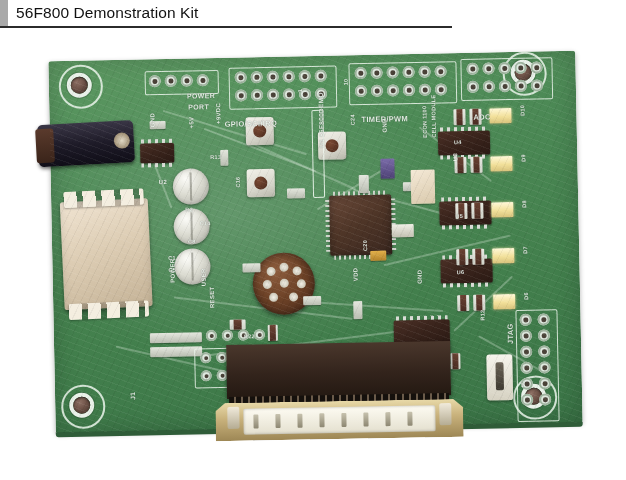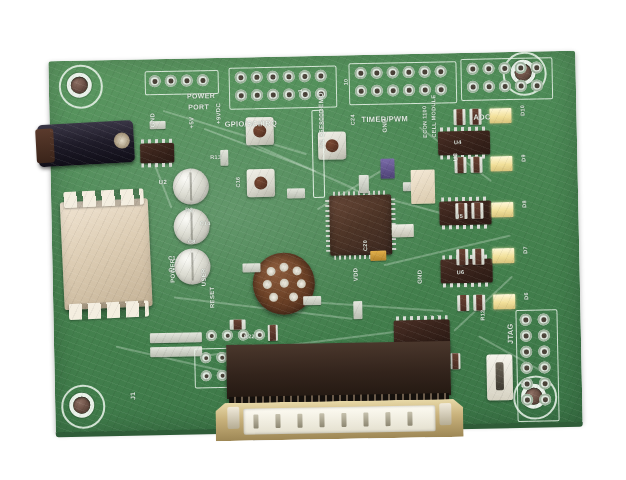--- a/index.html
+++ b/index.html
@@ -142,20 +142,25 @@
     background:linear-gradient(180deg,#f6f4ec 0%,#d6d2c2 100%);border-radius:3px;
     box-shadow:0 1px 3px rgba(0,0,0,.45);}
   .latch::after{content:"";position:absolute;left:50%;top:8px;width:8px;height:28px;
     transform:translateX(-50%);background:linear-gradient(180deg,#6b6457,#3e3a31);border-radius:2px;}
 </style>
 </head>
 <body>
 
 <div id="root">
 
+  <div id="header">
+    <div id="header-gray-strip"></div>
+    <div id="header-title">56F800 Demonstration Kit</div>
+    <div id="header-rule"></div>
+  </div>
 
   <div id="photo">
     <div id="photo-inner">
 
       <div id="board">
         <div class="board-edge"></div>
 
         <div class="layer">
           <div class="trace" style="left:110px;top:74px;width:150px;height:2px;transform:rotate(18deg)"></div>
           <div class="trace" style="left:150px;top:92px;width:120px;height:2px;transform:rotate(22deg)"></div>

